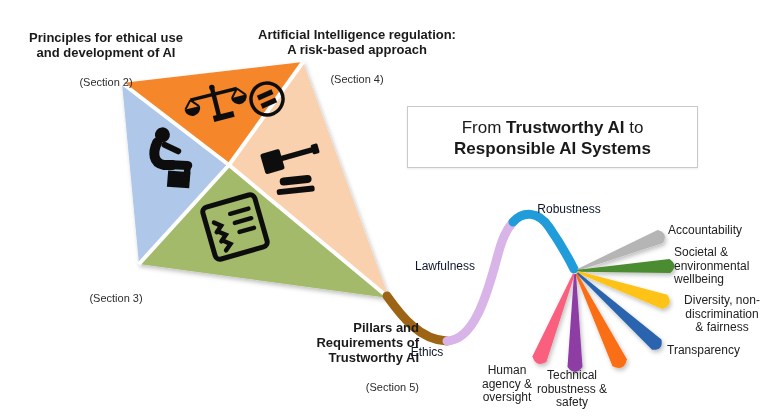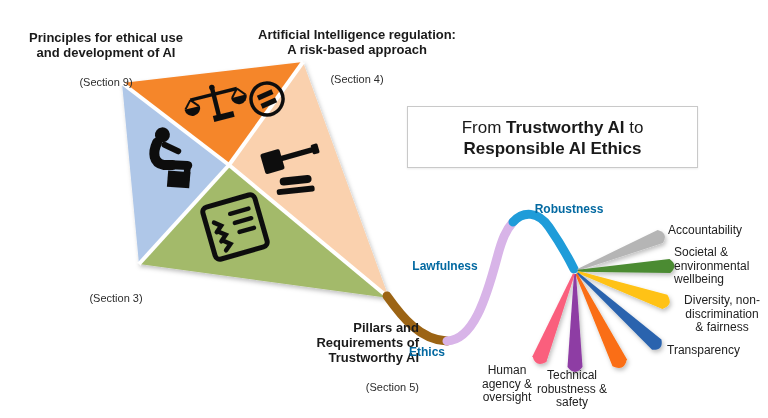--- a/index.html
+++ b/index.html
@@ -4,21 +4,21 @@
 <style>
   html,body{margin:0;padding:0;background:#fff;}
   .stage{
     position:relative;width:768px;height:418px;background:#ffffff;overflow:hidden;
     font-family:"Liberation Sans", sans-serif;color:#1a1a1a;
   }
   .layer{position:absolute;left:0;top:0;}
   .lbl{position:absolute;white-space:pre-line;}
   .heading{font-size:13px;font-weight:bold;line-height:15px;text-align:center;}
   .section{font-size:11px;font-weight:normal;line-height:13px;color:#2d2d2d;margin-top:1px;}
-  .taillbl{font-size:12px;font-weight:bold;text-align:center;color:#0369a1;}
+  .taillbl{font-size:12px;font-weight:normal;text-align:center;color:#0f172a;}
   .fanlbl{font-size:12px;font-weight:normal;line-height:13.5px;color:#222;}
   .fan-left{text-align:left;}
   .fan-center{text-align:center;}
   .titlebox{
     position:absolute;left:407px;top:106px;width:289px;height:50px;
     border:1px solid #c9c9c9;background:#fff;text-align:center;
     font-size:17px;line-height:21px;padding-top:10px;
     box-shadow:0 1px 2px rgba(0,0,0,0.08);
   }
   .b{font-weight:bold;}
@@ -109,21 +109,21 @@
         <path d="M 576.5603038700733 273.75053664455396 L 652.0620165580013 349.8063804778162 Q 663.5085487143576 350.69345521734004 661.4298450470254 339.40235292113266 L 577.898565082791 272.2642469935992 Z" fill="#2B64AE"></path>
         <path d="M 575.4163193940681 274.13475328568654 L 612.5235046020925 366.18396189682767 Q 624.2729168990924 372.02445080402634 626.9042093428793 359.1700235482024 L 577.2139074866664 273.25801099210844 Z" fill="#FA6E12"></path>
         <path d="M 574 274 L 567.5 367 Q 575 376.75 582.5 367 L 576 274 Z" fill="#8E3DA4"></path>
         <path d="M 572.9489963651855 273.4069449702844 L 532.4584947162375 356.2729167332255 Q 535.7599593396833 368.122508765871 546.3662525347393 361.89201563446414 L 574.8033640743191 274.1561581571163 Z" fill="#FA5F7D"></path>
       </g>
   </svg>
 
   <div class="lbl heading" style="left:7px;top:15px;width:198px;">
     <div>Principles for ethical use
 and development of AI</div>
-    <div class="section">(Section 9)</div>
+    <div class="section">(Section 2)</div>
   </div>
 
   <div class="lbl heading" style="left:237px;top:12px;width:240px;">
     <div>Artificial Intelligence regulation:
 A risk-based approach</div>
     <div class="section">(Section 4)</div>
   </div>
 
   <div class="lbl heading" style="left:11px;top:276px;width:210px;">
     <div class="section">(Section 3)</div>
@@ -131,21 +131,21 @@
 
   <div class="lbl heading" style="left:249px;top:305px;width:170px;text-align:right;">
     <div>Pillars and
 Requirements of
 Trustworthy AI</div>
     <div class="section">(Section 5)</div>
   </div>
 
   <div class="titlebox">
     <div><span>From</span> <span class="b">Trustworthy AI</span> <span>to</span></div>
-    <div class="b">Responsible AI Ethics</div>
+    <div class="b">Responsible AI Systems</div>
   </div>
 
   <div class="lbl taillbl" style="left:403px;top:345px;width:48px;">Ethics</div>
   <div class="lbl taillbl" style="left:406px;top:259px;width:78px;">Lawfulness</div>
   <div class="lbl taillbl" style="left:528px;top:202px;width:82px;">Robustness</div>
 
   <div class="lbl fanlbl fan-left" style="left:668px;top:224px;width:100px;">Accountability</div>
   <div class="lbl fanlbl fan-left" style="left:674px;top:246px;width:94px;">Societal &amp;
 environmental
 wellbeing</div>

